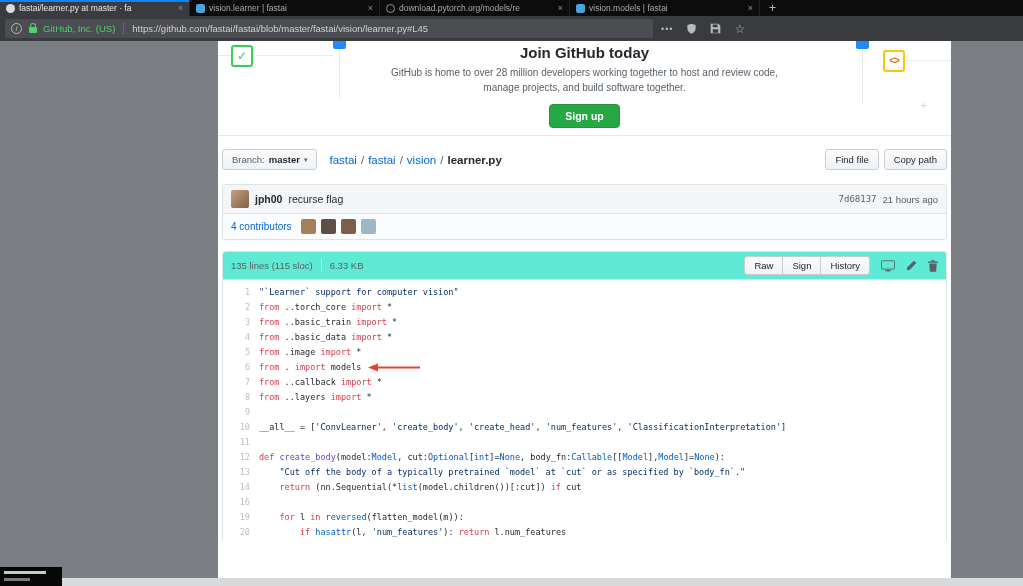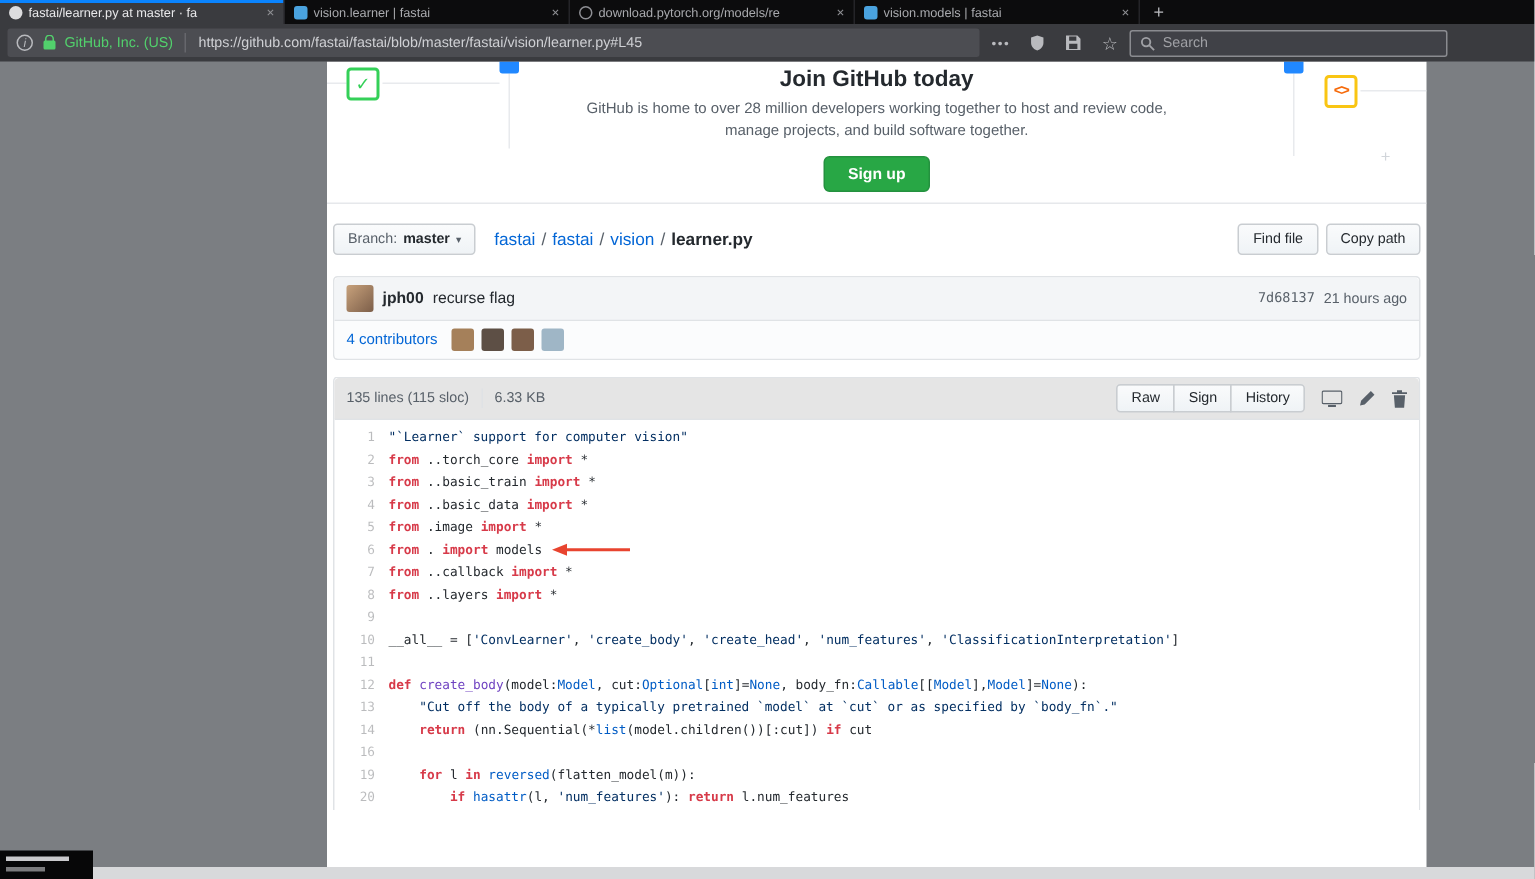--- a/index.html
+++ b/index.html
@@ -70,36 +70,36 @@
   .commit-msg { cursor:pointer; }
   .commit-meta { margin-left:auto; display:flex; align-items:center; gap:6px; color:#586069; font-size:9.5px; }
   .commit-sha { font-family:"DejaVu Sans Mono", monospace; font-size:9px; cursor:pointer; }
   .contrib-row { display:flex; align-items:center; gap:5px; padding:5px 8px; font-size:10px; background:#fbfcfd; border-radius:0 0 3px 3px; }
   .contrib-link { color:#0366d6; margin-right:4px; cursor:pointer; }
   .cavatar { width:15px; height:15px; border-radius:2px; flex:none; cursor:pointer; }
   .cav1 { background:#a5805a; } .cav2 { background:#5d4f45; } .cav3 { background:#7c5e49; } .cav4 { background:#9fb6c6; }
 
   
   .file-box { margin:0 4px; border:1px solid #e0e3e6; border-bottom:none; border-radius:3px 3px 0 0; }
-  .file-head { display:flex; align-items:center; padding:4px 8px; background:#e5e5e5; border-bottom:1px solid #e0e3e6; border-radius:3px 3px 0 0; font-size:9.5px; color:#586069; }
+  .file-head { display:flex; align-items:center; padding:4px 8px; background:#5eead4; border-bottom:1px solid #e0e3e6; border-radius:3px 3px 0 0; font-size:9.5px; color:#586069; }
   .vdiv { width:1px; height:13px; background:#dfe2e5; margin:0 8px; }
   .file-actions { margin-left:auto; display:flex; align-items:center; }
   .btn-group { display:flex; }
   .gbtn { font-size:9.5px; padding:3px 9px; background:linear-gradient(#fafbfc,#eff3f6); border:1px solid #c9cdd1; color:#24292e; cursor:pointer; }
   .gbtn:first-child { border-radius:3px 0 0 3px; }
   .gbtn + .gbtn { margin-left:-1px; }
   .gbtn:last-child { border-radius:0 3px 3px 0; }
   .fh-icon { display:flex; align-items:center; margin-left:11px; cursor:pointer; }
 
   
   .code-area { padding-top:5px; }
   .code-row { display:flex; height:15px; line-height:15px; font-family:"DejaVu Sans Mono", monospace; font-size:8.5px; }
   .ln { width:36px; flex:none; text-align:right; padding-right:9px; color:rgba(27,31,35,.3); cursor:pointer; }
   .lc { white-space:pre; color:#24292e; }
-  .tok-k { color:#d73a49;font-weight:bold; }
+  .tok-k { color:#d73a49; }
   .tok-s { color:#032f62; }
   .tok-f { color:#6f42c1; }
   .tok-t { color:#005cc5; }
   .tok-p { color:#24292e; }
   .code-arrow { display:inline-block; margin-left:7px; vertical-align:middle; line-height:0; }
 
   
   .bottom-strip { position:absolute; left:0; bottom:0; width:100%; height:8px; background:#d8d9db; z-index:20; }
   .status-popup { position:absolute; left:0; bottom:0; width:62px; height:19px; background:#070708; z-index:21; }
   .status-popup .sline { position:absolute; height:3px; background:#c9c9cc; }
@@ -149,29 +149,20 @@
         <svg width="11" height="11" viewBox="0 0 16 16">
             <path fill="#b9babe" d="M8 1 L14 3 V8 C14 12 11 14.5 8 15.5 C5 14.5 2 12 2 8 V3 Z"></path>
           </svg>
       </span>
       <span class="ticon">
         <svg width="11" height="11" viewBox="0 0 16 16">
             <path fill="#b9babe" d="M1 1 h11 l3 3 v11 h-14 z M4 2 v4 h7 v-4 z M4 9 v5 h8 v-5 z" fill-rule="evenodd"></path>
           </svg>
       </span>
       <span class="star-icon">☆</span>
-    </div>
-    <div class="searchbar">
-      <span class="ticon">
-        <svg width="10" height="10" viewBox="0 0 16 16">
-            <circle cx="6.5" cy="6.5" r="4.5" fill="none" stroke="#9fa0a5" stroke-width="2"></circle>
-            <path d="M10 10 L15 15" stroke="#9fa0a5" stroke-width="2"></path>
-          </svg>
-      </span>
-      <span class="search-placeholder">Search</span>
     </div>
   </div>
 
   <div class="page">
 
     <div class="hero">
       <span class="deco deco-line" style="left:0; top:14px; width:13px; height:1px;"></span>
       <span class="deco deco-line" style="left:37px; top:14px; width:78px; height:1px;"></span>
       <span class="deco deco-line" style="left:121px; top:8px; width:1px; height:50px;"></span>
       <span class="deco deco-line" style="right:0; top:19px; width:44px; height:1px;"></span>

